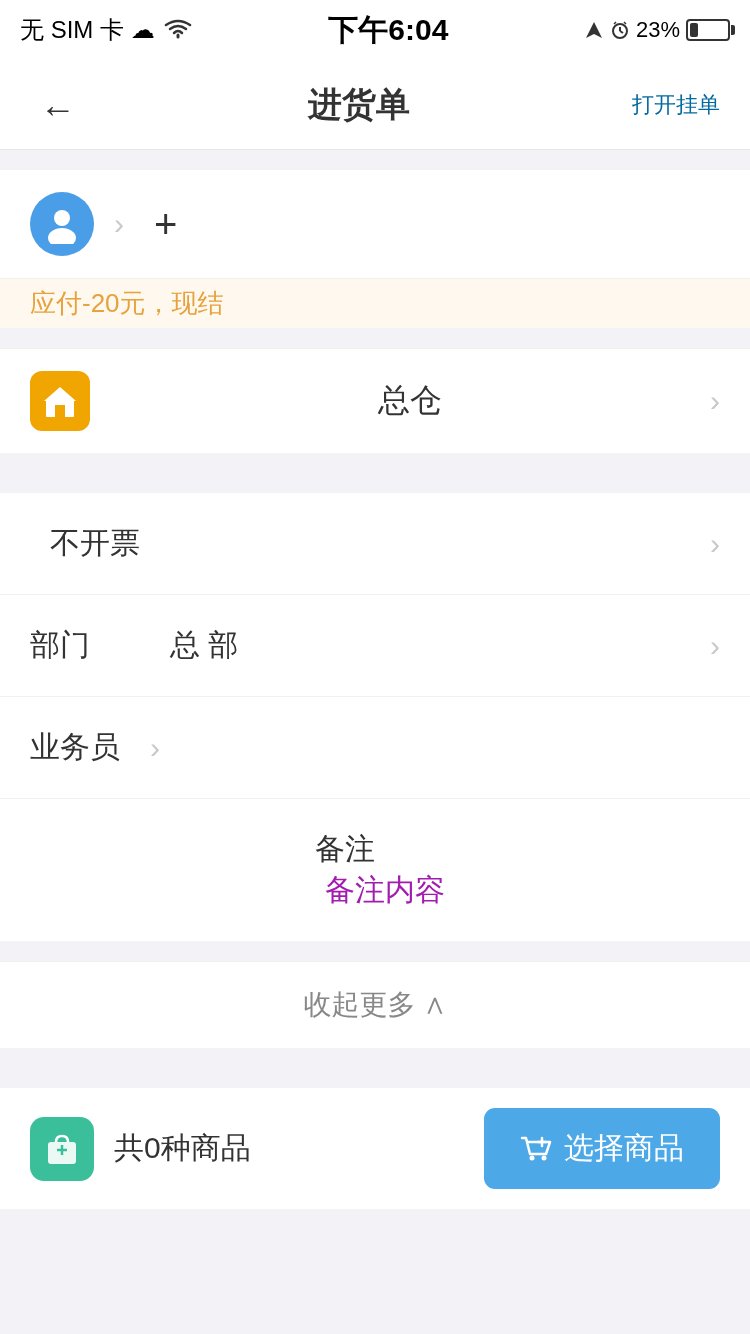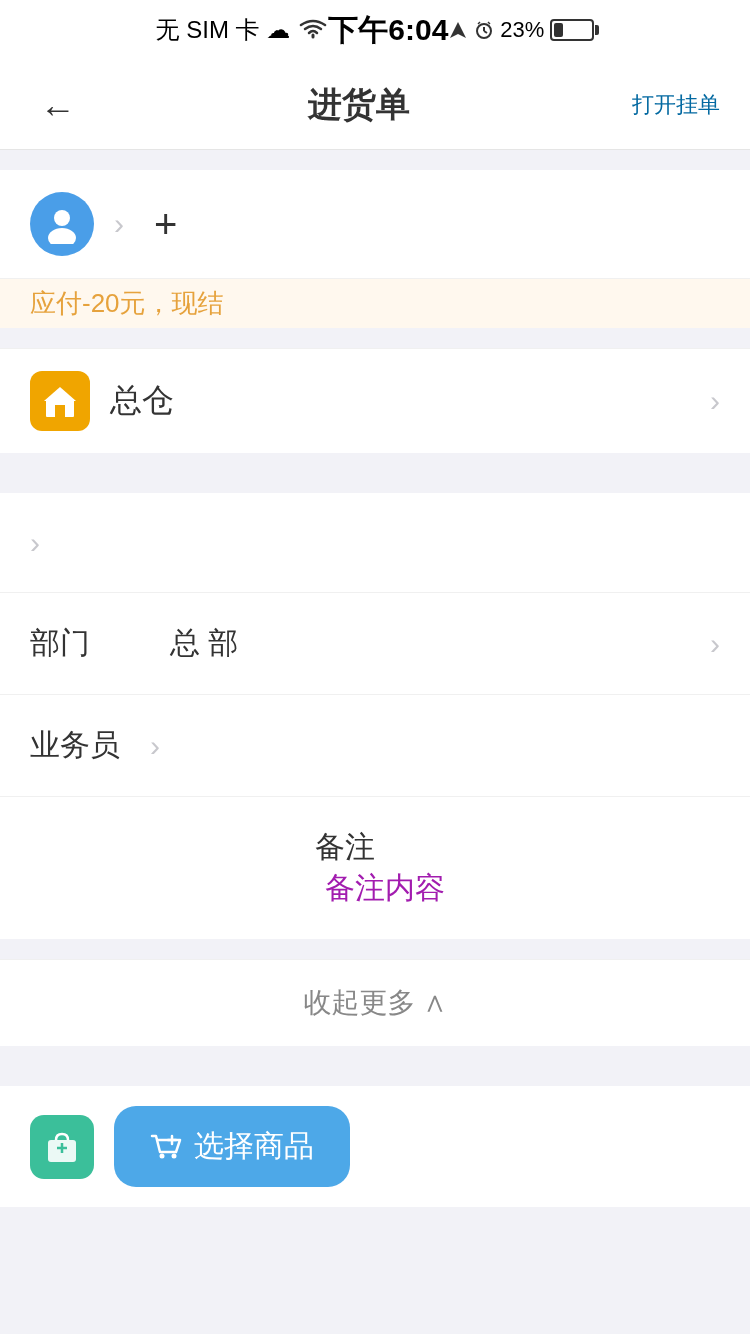--- a/index.html
+++ b/index.html
@@ -12,21 +12,21 @@
       font-size: 28px;
     }
 
     
     .status-bar {
       width: 750px;
       height: 60px;
       background: #fff;
       display: flex;
       align-items: center;
-      justify-content: center;
+      justify-content: space-between;
       padding: 0 20px;
       font-size: 24px;
       font-weight: 500;
     }
     .status-left { display: flex; align-items: center; gap: 8px; }
     .status-center { font-size: 30px; font-weight: 600; }
     .status-right { display: flex; align-items: center; gap: 6px; font-size: 22px; }
     .battery {
       width: 44px; height: 22px; border: 2px solid #333; border-radius: 4px; position: relative; display: inline-flex; align-items: center; padding: 2px;
     }
@@ -93,21 +93,21 @@
       display: flex;
       align-items: center;
       padding: 22px 30px;
       background: #fff;
       border-top: 1px solid #f0f0f0;
     }
     .warehouse-icon {
       width: 60px; height: 60px; border-radius: 12px; background: #f0a500;
       display: flex; align-items: center; justify-content: center; margin-right: 20px; flex-shrink: 0;
     }
-    .warehouse-name { flex: 1; font-size: 32px; color: #333; }
+    .warehouse-name { flex: 1; font-size: 32px; color: #333; text-align: center; }
 
     
     .form-section {
       background: #fff;
       margin-top: 20px;
     }
     .form-row {
       display: flex;
       align-items: center;
       padding: 30px 30px;
@@ -154,21 +154,21 @@
     .product-icon {
       width: 64px; height: 64px; border-radius: 14px; background: #3bbf9a;
       display: flex; align-items: center; justify-content: center; margin-right: 20px; flex-shrink: 0;
     }
     .product-count { flex: 1; font-size: 30px; color: #333; }
     .select-btn {
       background: #4da8e8;
       color: #fff;
       font-size: 30px;
       padding: 20px 36px;
-      border-radius: 22px;
+      border-radius: 11px;
       display: flex;
       align-items: center;
       gap: 12px;
       cursor: pointer;
       border: none;
     }
   </style>
 </head>
 <body>
 
@@ -239,20 +239,21 @@
     <div class="warehouse-name">总仓</div>
     <span class="chevron-icon">›</span>
   </div>
 </div>
 
 <div class="section-divider"></div>
 
 <div class="form-section">
 
   <div class="form-row">
+    <div class="form-value">不开票</div>
     <span class="chevron-icon">›</span>
   </div>
 
   <div class="form-row">
     <div class="form-label">部门</div>
     <div class="form-value">总 部</div>
     <span class="chevron-icon">›</span>
   </div>
 
   <div class="form-row">
@@ -272,20 +273,21 @@
 
 <div class="bottom-bar">
   <div class="product-icon">
     <svg width="38" height="38" viewBox="0 0 38 38">
       <rect x="5" y="12" width="28" height="22" rx="3" fill="#fff" opacity="0.9"></rect>
       <path d="M13 12 Q13 6 19 6 Q25 6 25 12" stroke="#fff" stroke-width="2.5" fill="none"></path>
       <line x1="14" y1="20" x2="24" y2="20" stroke="#3bbf9a" stroke-width="2.5"></line>
       <line x1="19" y1="15" x2="19" y2="25" stroke="#3bbf9a" stroke-width="2.5"></line>
     </svg>
   </div>
+  <div class="product-count">共0种商品</div>
   <button class="select-btn">
     <svg width="32" height="26" viewBox="0 0 32 26">
       <path d="M2 2 L6 2 L10 18 L26 18 L30 6 L8 6" stroke="#fff" stroke-width="2.5" fill="none" stroke-linecap="round" stroke-linejoin="round"></path>
       <circle cx="12" cy="22" r="2.5" fill="#fff"></circle>
       <circle cx="24" cy="22" r="2.5" fill="#fff"></circle>
       <line x1="22" y1="2" x2="22" y2="10" stroke="#fff" stroke-width="2.5" stroke-linecap="round"></line>
       <line x1="18" y1="6" x2="26" y2="6" stroke="#fff" stroke-width="2.5" stroke-linecap="round"></line>
     </svg>
     <span>选择商品</span>
   </button>

